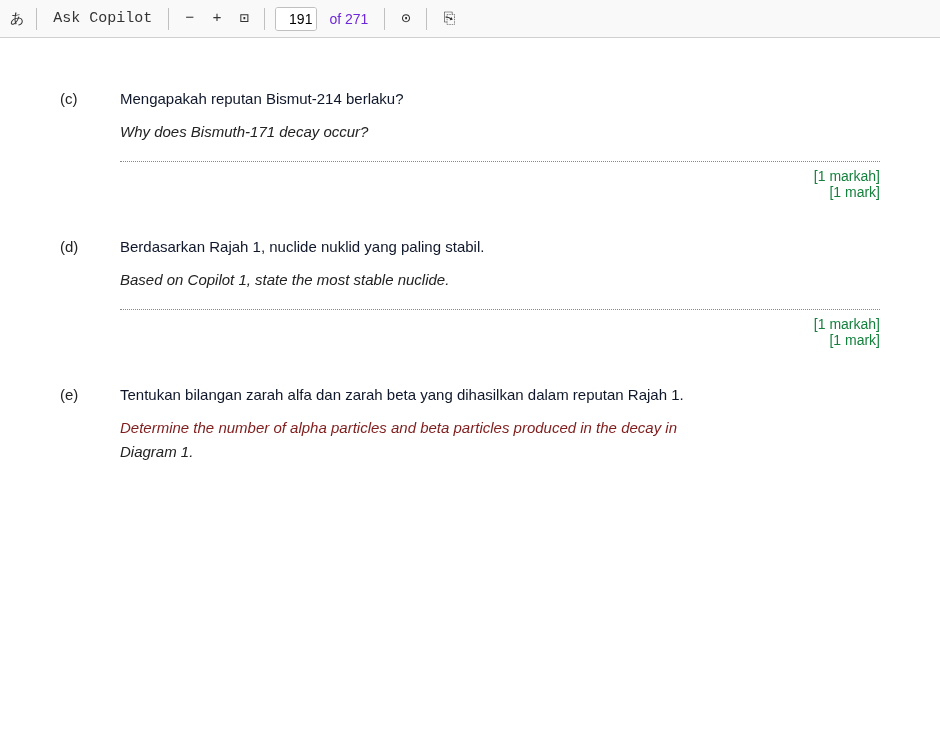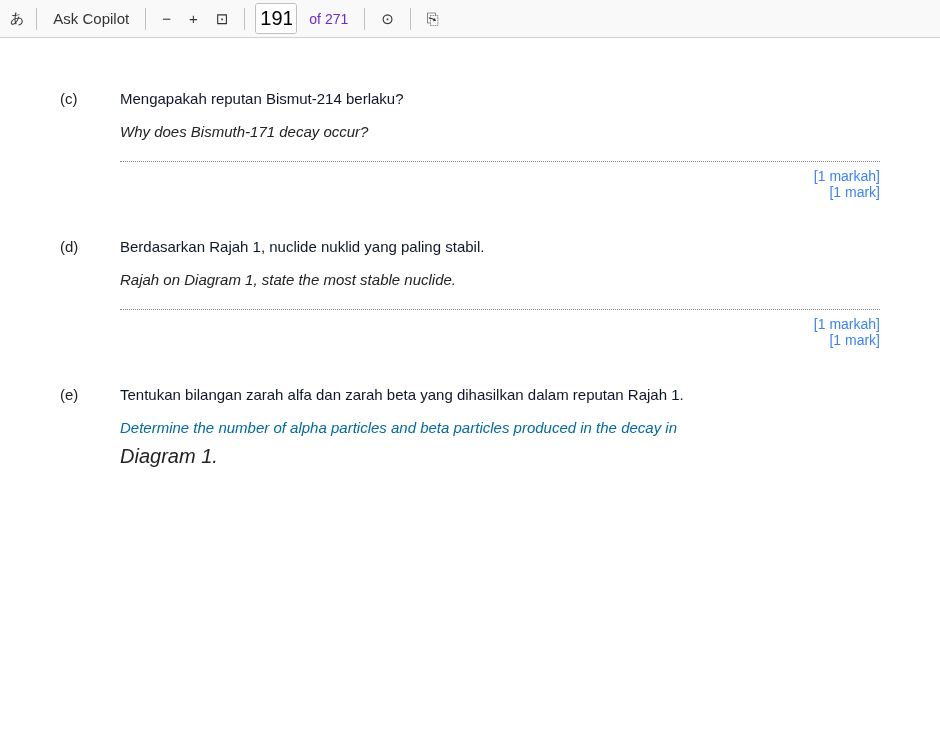--- a/index.html
+++ b/index.html
@@ -38,42 +38,43 @@
       background: none;
       border: none;
       cursor: pointer;
       padding: 4px 6px;
       font-size: 15px;
       color: #333;
       border-radius: 3px;
       display: flex;
       align-items: center;
       justify-content: center;
+      font-family: Liberation Mono, monospace;
     }
 
     .toolbar-label {
       font-size: 14px;
       color: #333;
       padding: 0 2px;
     }
 
     .page-input-wrapper {
       display: flex;
       align-items: center;
       border: 1px solid #c0c0c0;
       border-radius: 3px;
       overflow: hidden;
     }
 
     .page-input {
       width: 40px;
-      text-align: center;
+      text-align: right;
       border: none;
       outline: none;
-      font-size: 20px;
+      font-size: 14px;
       padding: 3px 4px;
       background: white;
     }
 
     .of-total {
       font-size: 14px;
       color: #6d28d9;
       padding: 0 6px;
     }
 
@@ -118,21 +119,21 @@
 
     .marks-wrapper {
       display: flex;
       flex-direction: column;
       align-items: flex-end;
       margin-top: 4px;
     }
 
     .mark-text {
       font-size: 14px;
-      color: #3b82f6;
+      color: #15803d;
       text-align: right;
       margin-left: 28px;
     }
 
     
     .dotted-line {
       display: block;
       width: 100%;
       border-bottom: 1px dotted #888;
       margin: 14px 0 6px 0;
@@ -172,31 +173,31 @@
         <span class="mark-text">[1 markah]</span>
         <span class="mark-text">[1 mark]</span>
       </div>
     </div>
   </div>
 
   <div class="question-block">
     <div class="question-label">(d)</div>
     <div class="question-body">
       <div class="question-text-main">Berdasarkan Rajah 1, nuclide nuklid yang paling stabil.</div>
-      <div class="question-text-italic">Rajah on Diagram 1, state the most stable nuclide.</div>
+      <div class="question-text-italic">Based on Copilot 1, state the most stable nuclide.</div>
       <div class="dotted-line"></div>
       <div class="marks-wrapper">
         <span class="mark-text">[1 markah]</span>
         <span class="mark-text">[1 mark]</span>
       </div>
     </div>
   </div>
 
   <div class="question-block">
     <div class="question-label">(e)</div>
     <div class="question-body">
       <div class="question-text-main">Tentukan bilangan zarah alfa dan zarah beta yang dihasilkan dalam reputan Rajah 1.</div>
-      <div class="question-text-italic" style="font-style:italic; font-size:15px; color:#0369a1; line-height:1.5; margin-bottom:2px;">Determine the number of alpha particles and beta particles produced in the decay in</div>
-      <div class="question-text-italic" style="font-style:italic; font-size:20px; color:#222; line-height:1.5; margin-bottom:0;">Diagram 1.</div>
+      <div class="question-text-italic" style="font-style:italic; font-size:15px; color:#7f1d1d; line-height:1.5; margin-bottom:2px;">Determine the number of alpha particles and beta particles produced in the decay in</div>
+      <div class="question-text-italic" style="font-style:italic; font-size:15px; color:#222; line-height:1.5; margin-bottom:0;">Diagram 1.</div>
     </div>
   </div>
 
 </div>
 
 </body></html>

